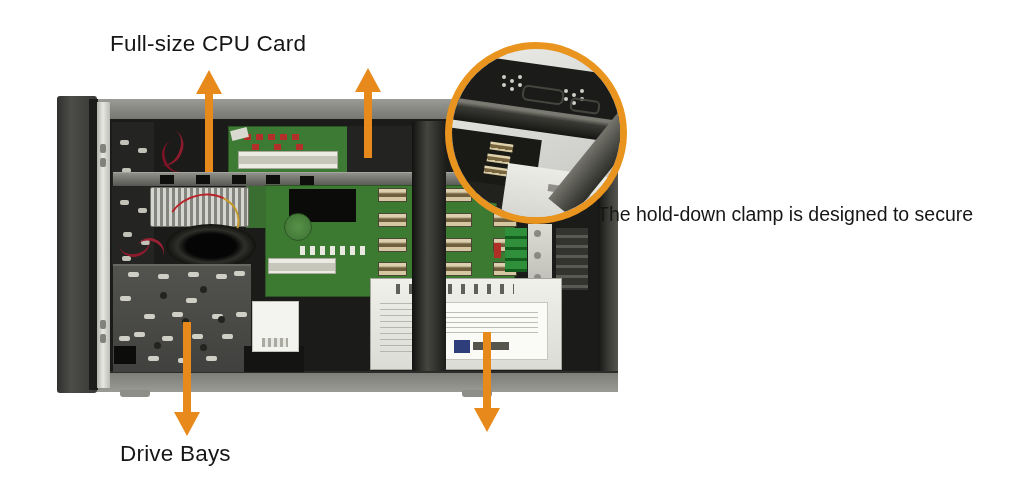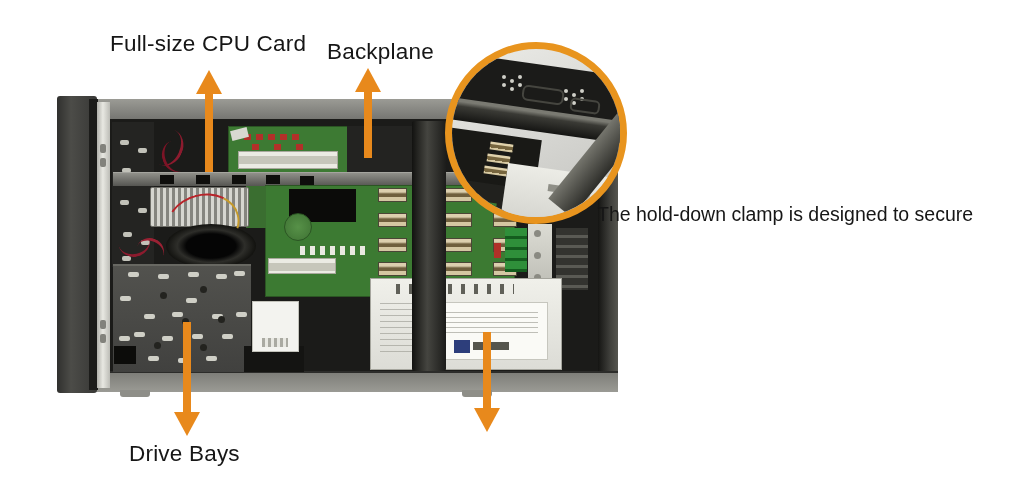--- a/index.html
+++ b/index.html
@@ -139,20 +139,19 @@
     <div class="abs" style="left:52px;top:122px;width:118px;height:52px;background:linear-gradient(180deg,#ecece6,#d6d6d0);transform:rotate(8deg);"></div>
     <div class="abs" style="left:96px;top:136px;width:14px;height:7px;background:#8f8f87;transform:rotate(8deg);"></div>
     <div class="abs" style="left:118px;top:142px;width:20px;height:8px;background:#b2b2aa;transform:rotate(8deg);"></div>
     <div class="abs" style="left:108px;top:144px;width:115px;height:30px;background:linear-gradient(180deg,#75756d,#2d2d29);transform-origin:left center;transform:rotate(-51deg);"></div>
     <div class="abs" style="left:-18px;top:150px;width:60px;height:44px;background:#3b7a31;transform:rotate(8deg);"></div>
     <div class="abs" style="left:-6px;top:158px;width:27px;height:7px;background:linear-gradient(180deg,#d6b65e,#997b2f);transform:rotate(8deg);"></div>
     <div class="abs" style="left:-10px;top:170px;width:27px;height:7px;background:linear-gradient(180deg,#d6b65e,#997b2f);transform:rotate(8deg);"></div>
   </div>
 
   <div class="label" style="left:110px;top:31px;">Full-size CPU Card</div>
-  <div class="label" style="left:327px;top:39px;">Backplane</div>
-  <div class="label" style="left:129px;top:441px;">Drive Bays</div>
+  <div class="label" style="left:120px;top:441px;">Drive Bays</div>
 
   <div class="para" style="left:597px;top:201px;width:420px;">
     <div>The hold-down clamp is designed to secure</div>
   </div>
 
 </div>
 
 </body></html>

